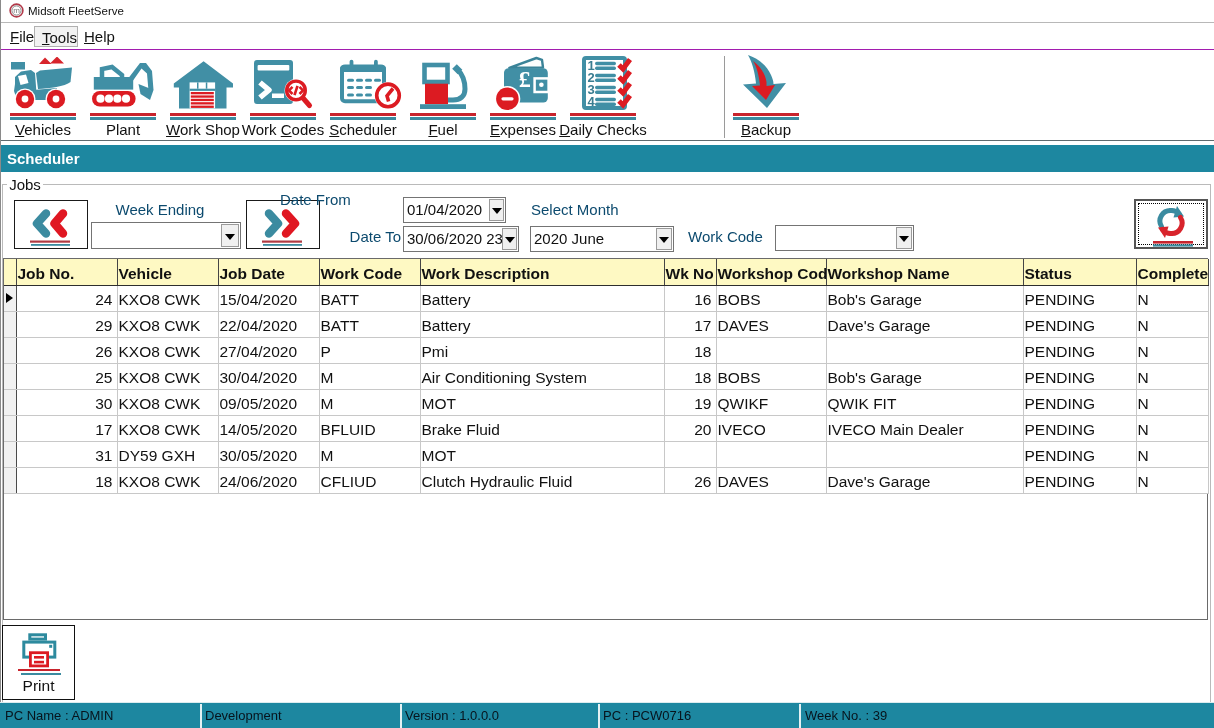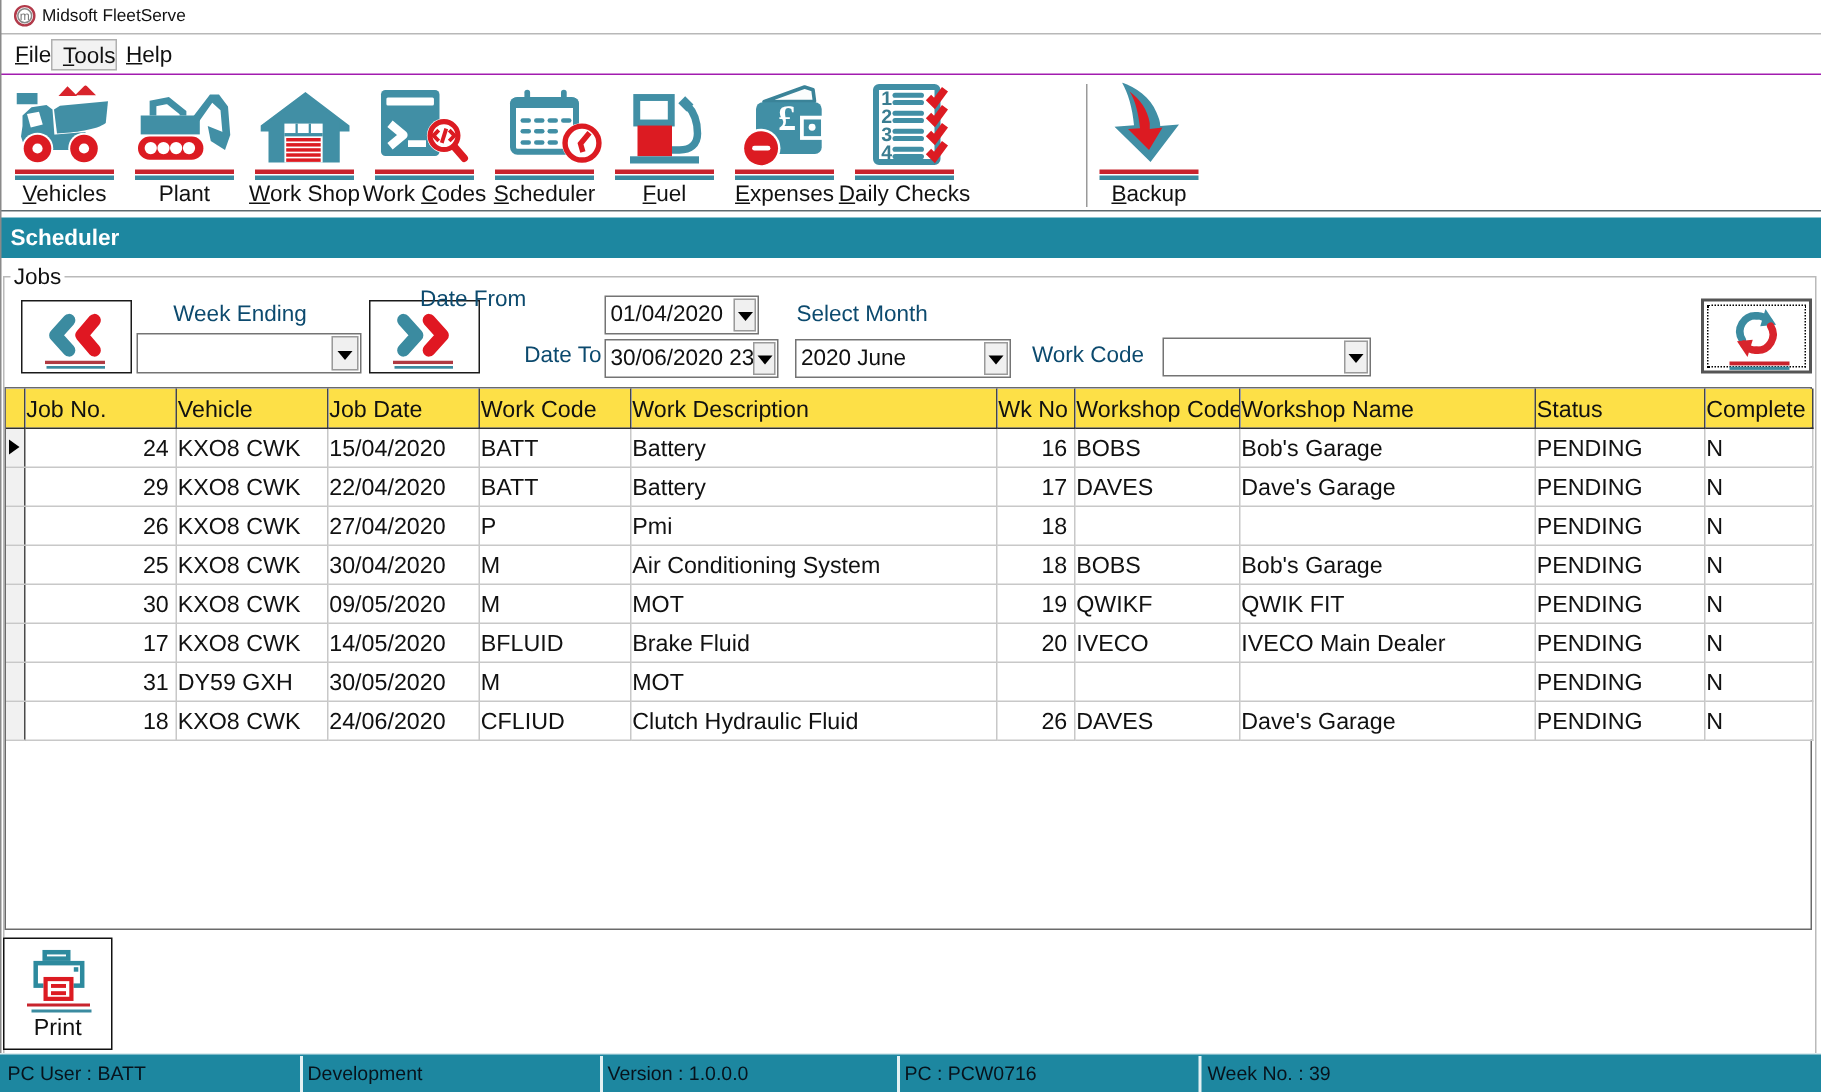--- a/index.html
+++ b/index.html
@@ -36,21 +36,21 @@
 
 .lbl{font-size:15px;color:#0c4a6e;white-space:nowrap}
 
 .combo{position:absolute;background:#fff;border:1px solid #747474;font-size:15px;line-height:24px;white-space:nowrap;overflow:hidden}
 .combo .txt{position:absolute;left:3px;top:0}
 .cbtn{position:absolute;right:1px;top:1px;bottom:1px;background:#f0f0f0;border:1px solid #9a9a9a}
 .cbtn:after{content:"";position:absolute;left:50%;top:50%;margin-left:-5px;margin-top:-2px;border-left:5px solid transparent;border-right:5px solid transparent;border-top:6px solid #000}
 
 #gridwrap{left:3px;top:258px;width:1205px;height:362px;background:#fff;border:1px solid #6a6a6a}
 table{border-collapse:collapse;table-layout:fixed;font-size:15.5px;width:1203px}
-th{background:#fde047;font-weight:normal;text-align:left;border-right:1px solid #454545;border-bottom:1px solid #2e2e2e;height:26px;padding:4.5px 0 0 1px;overflow:hidden;white-space:nowrap}
+th{background:#fef9c3;font-weight:bold;text-align:left;border-right:1px solid #454545;border-bottom:1px solid #2e2e2e;height:26px;padding:4.5px 0 0 1px;overflow:hidden;white-space:nowrap}
 td{background:#fff;border-right:1px solid #c8c8c8;border-bottom:1px solid #c8c8c8;height:26px;padding:4px 0 0 1px;overflow:hidden;white-space:nowrap}
 td.rh{background:#f1f1f1;border-right:1px solid #4a4a4a;padding:0}
 th.rh{padding:0}
 td.num{text-align:right;padding:4px 4px 0 0}
 #rowarrow{width:0;height:0;border-top:5px solid transparent;border-bottom:5px solid transparent;border-left:7px solid #000;margin-left:2px}
 
 #btnprint{left:2px;top:625px;width:73px;height:75px;background:#fff;border:1px solid #111;text-align:center}
 
 #statusbar{left:0;top:702px;width:1214px;height:26px;background:#1d87a0;border-top:1px solid #dcecef;font-size:13px;color:#07131c}
 .seg{position:absolute;top:5px}
@@ -475,21 +475,21 @@
       <rect x="17" y="25" width="10" height="2.6" fill="#dc1b22"></rect>
       <rect x="17" y="29.8" width="10" height="2.6" fill="#dc1b22"></rect>
     </svg>
   </div>
   <div style="position:absolute;left:15px;top:43px;width:42px;height:2.2px;background:#c8242d"></div>
   <div style="position:absolute;left:18px;top:46.6px;width:40px;height:2px;background:#3b8ba0"></div>
   <div style="position:absolute;left:0;top:51px;width:71px;font-size:15.5px">Print</div>
 </div>
 
 <div class="abs" id="statusbar">
-  <div class="seg" style="left:5px">PC User : BATT</div>
+  <div class="seg" style="left:5px">PC Name : ADMIN</div>
   <div class="sep" style="left:200px"></div>
   <div class="seg" style="left:205px">Development</div>
   <div class="sep" style="left:400px"></div>
   <div class="seg" style="left:405px">Version : 1.0.0.0</div>
   <div class="sep" style="left:598px"></div>
   <div class="seg" style="left:603px">PC : PCW0716</div>
   <div class="sep" style="left:799px"></div>
   <div class="seg" style="left:805px">Week No. : 39</div>
 </div>
 <div class="abs" id="ledge"></div>

